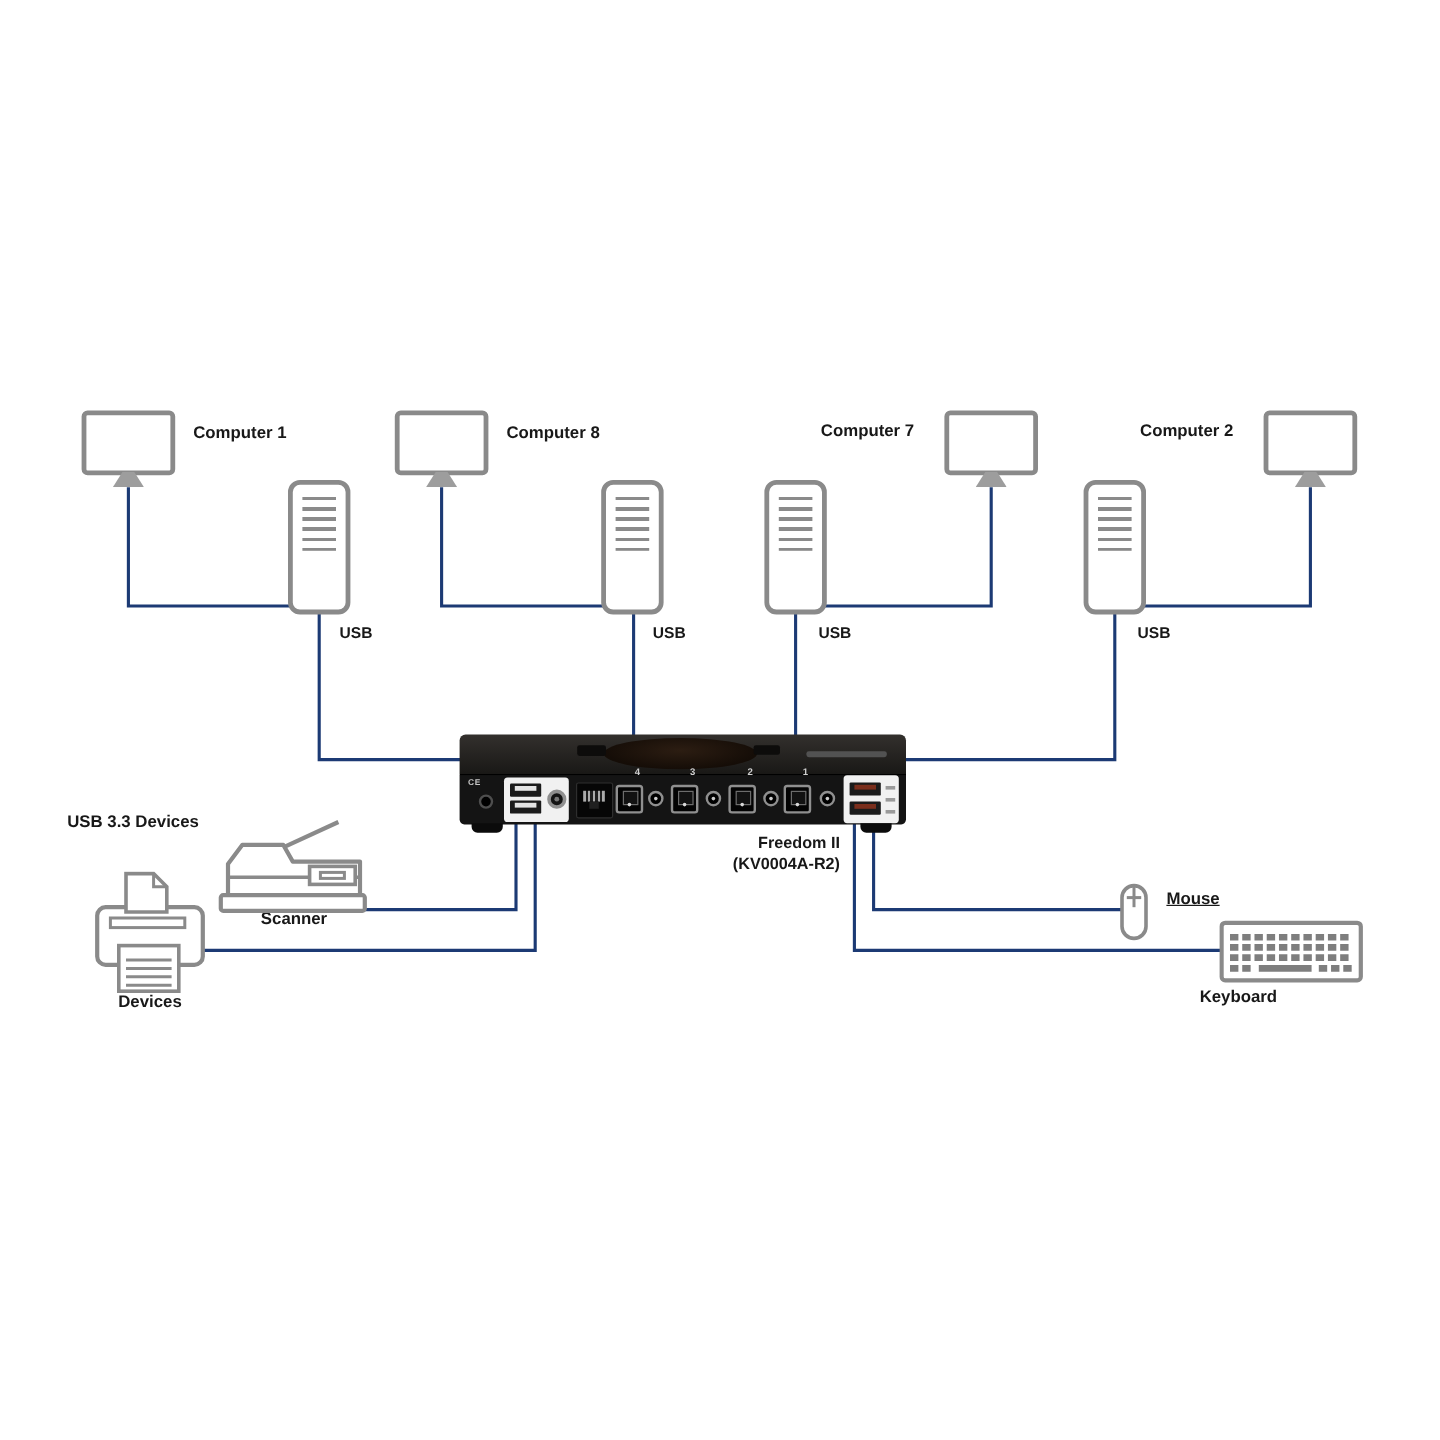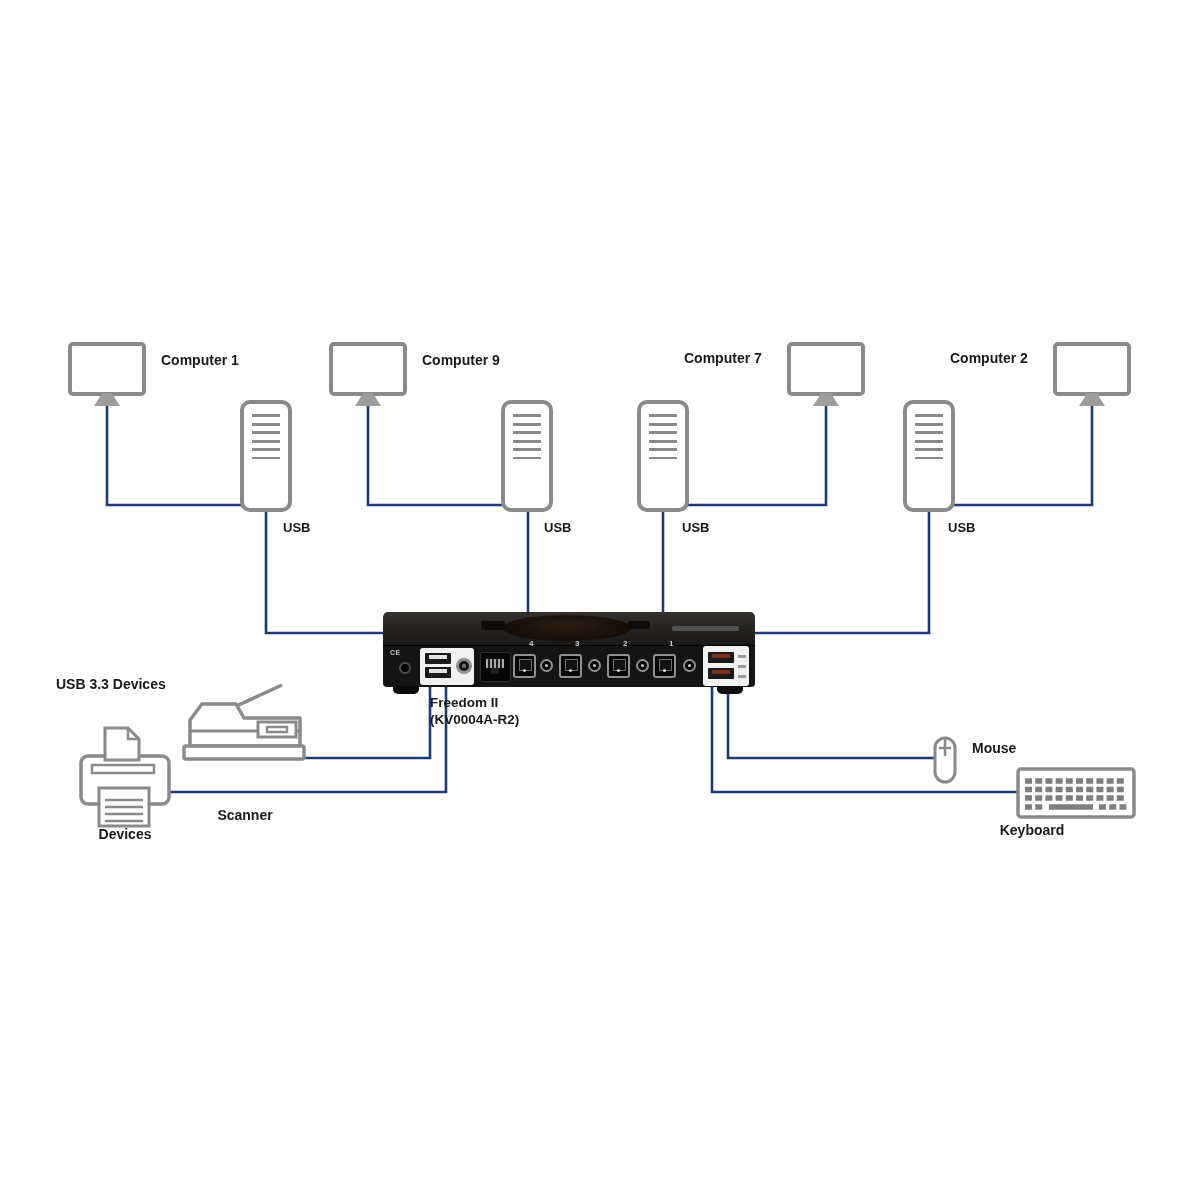--- a/index.html
+++ b/index.html
@@ -79,21 +79,21 @@
   .pnum{position:absolute;top:27px;font-size:8px;font-weight:700;color:#cfcfcf;}
   #kvm .g1 .usbb{left:130px;} #kvm .g1 .jack{left:157px;} #kvm .g1 .pnum{left:146px;}
   #kvm .g2 .usbb{left:176px;} #kvm .g2 .jack{left:205px;} #kvm .g2 .pnum{left:192px;}
   #kvm .g3 .usbb{left:224px;} #kvm .g3 .jack{left:253px;} #kvm .g3 .pnum{left:240px;}
   #kvm .g4 .usbb{left:270px;} #kvm .g4 .jack{left:300px;} #kvm .g4 .pnum{left:286px;}
   #kvm .panelR .usba{left:5px;} 
   #kvm .panelR .p1{top:6px;} #kvm .panelR .p2{top:22px;}
   #kvm .panelR .mark{position:absolute;left:35px;width:8px;height:2.5px;background:#9a9a9a;}
   #kvm .panelR .m1{top:9px;} #kvm .panelR .m2{top:19px;} #kvm .panelR .m3{top:29px;}
 
-  #kvm-label{position:absolute;left:430px;top:694px;width:254px;text-align:left;
+  #kvm-label{position:absolute;left:446px;top:694px;width:254px;text-align:right;
              font-size:13.5px;font-weight:700;line-height:17px;color:#181818;z-index:4;}
 
   
   .icon-svg{position:absolute;z-index:3;}
 </style>
 </head>
 <body>
 
 <div id="stage">
 
@@ -118,21 +118,21 @@
     <div class="lbl c-label">Computer 1</div>
     <div class="tower">
         <div class="vents"></div>
       </div>
     <div class="lbl small usb-label">USB</div>
   </div>
 
   <div class="unit uA" id="unit2">
     <div class="monitor"></div>
     <div class="stand"></div>
-    <div class="lbl c-label">Computer 9</div>
+    <div class="lbl c-label">Computer 8</div>
     <div class="tower">
         <div class="vents"></div>
       </div>
     <div class="lbl small usb-label">USB</div>
   </div>
 
   <div class="unit uB" id="unit3">
     <div class="tower">
         <div class="vents"></div>
       </div>
@@ -241,41 +241,41 @@
   <div class="lbl" style="left:56px;top:676px;">USB 3.3 Devices</div>
 
   <svg class="icon-svg" style="left:180px;top:680px;" width="130" height="92" viewBox="0 0 130 92">
     <line x1="52" y1="28" x2="102" y2="5" stroke="#8a8a8a" stroke-width="3.5"></line>
     <path d="M10 66 V40 L22 24 H56 L64 38 H120 V66 Z" fill="#fff" stroke="#8a8a8a" stroke-width="3.5" stroke-linejoin="round"></path>
     <line x1="10" y1="51" x2="120" y2="51" stroke="#8a8a8a" stroke-width="3"></line>
     <rect x="78" y="42" width="38" height="15" fill="#fff" stroke="#8a8a8a" stroke-width="3"></rect>
     <rect x="87" y="47" width="20" height="5" fill="none" stroke="#8a8a8a" stroke-width="2.5"></rect>
     <rect x="4" y="66" width="120" height="13" rx="2" fill="#fff" stroke="#8a8a8a" stroke-width="3.5"></rect>
   </svg>
-  <div class="lbl center" style="left:180px;top:796px;width:130px;margin-top:11px;">Scanner</div>
+  <div class="lbl center" style="left:180px;top:746px;width:130px;margin-top:11px;">Scanner</div>
 
   <svg class="icon-svg" style="left:75px;top:726px;" width="100" height="104" viewBox="0 0 100 104">
     <rect x="6" y="30" width="88" height="48" rx="7" fill="#fff" stroke="#8a8a8a" stroke-width="3.5"></rect>
     <rect x="17" y="39" width="62" height="8" fill="#fff" stroke="#8a8a8a" stroke-width="2.5"></rect>
     <path d="M30 2 H53 L64 13 V34 H30 Z" fill="#fff" stroke="#8a8a8a" stroke-width="3"></path>
     <path d="M53 2 V13 H64" fill="none" stroke="#8a8a8a" stroke-width="2.5"></path>
     <rect x="24" y="62" width="50" height="38" fill="#fff" stroke="#8a8a8a" stroke-width="3"></rect>
     <line x1="30" y1="74" x2="68" y2="74" stroke="#8a8a8a" stroke-width="2.5"></line>
     <line x1="30" y1="81" x2="68" y2="81" stroke="#8a8a8a" stroke-width="2.5"></line>
     <line x1="30" y1="88" x2="68" y2="88" stroke="#8a8a8a" stroke-width="2.5"></line>
     <line x1="30" y1="95" x2="68" y2="95" stroke="#8a8a8a" stroke-width="2.5"></line>
   </svg>
   <div class="lbl center" style="left:75px;top:826px;width:100px;">Devices</div>
 
   <svg class="icon-svg" style="left:930px;top:735px;" width="30" height="50" viewBox="0 0 30 50">
     <rect x="5" y="3" width="20" height="44" rx="10" fill="#fff" stroke="#8a8a8a" stroke-width="3"></rect>
     <line x1="15" y1="3" x2="15" y2="21" stroke="#8a8a8a" stroke-width="2.5"></line>
     <line x1="9" y1="13" x2="21" y2="13" stroke="#8a8a8a" stroke-width="2.5"></line>
   </svg>
-  <div class="lbl" style="left:972px;top:740px;">Mouse</div>
+  <div class="lbl" style="left:972px;top:740px;text-decoration:underline;">Mouse</div>
 
   <svg class="icon-svg" style="left:1016px;top:766px;" width="120" height="54" viewBox="0 0 120 54">
     <rect x="2" y="3" width="116" height="48" rx="3" fill="#fff" stroke="#8a8a8a" stroke-width="3.5"></rect>
     <line x1="9" y1="15" x2="111" y2="15" stroke="#7e7e7e" stroke-width="5.5" stroke-dasharray="7 3.2"></line>
     <line x1="9" y1="23.5" x2="111" y2="23.5" stroke="#7e7e7e" stroke-width="5.5" stroke-dasharray="7 3.2"></line>
     <line x1="9" y1="32" x2="111" y2="32" stroke="#7e7e7e" stroke-width="5.5" stroke-dasharray="7 3.2"></line>
     <line x1="9" y1="41" x2="27" y2="41" stroke="#7e7e7e" stroke-width="5.5" stroke-dasharray="7 3.2"></line>
     <line x1="33" y1="41" x2="77" y2="41" stroke="#7e7e7e" stroke-width="5.5"></line>
     <line x1="83" y1="41" x2="111" y2="41" stroke="#7e7e7e" stroke-width="5.5" stroke-dasharray="7 3.2"></line>
   </svg>

